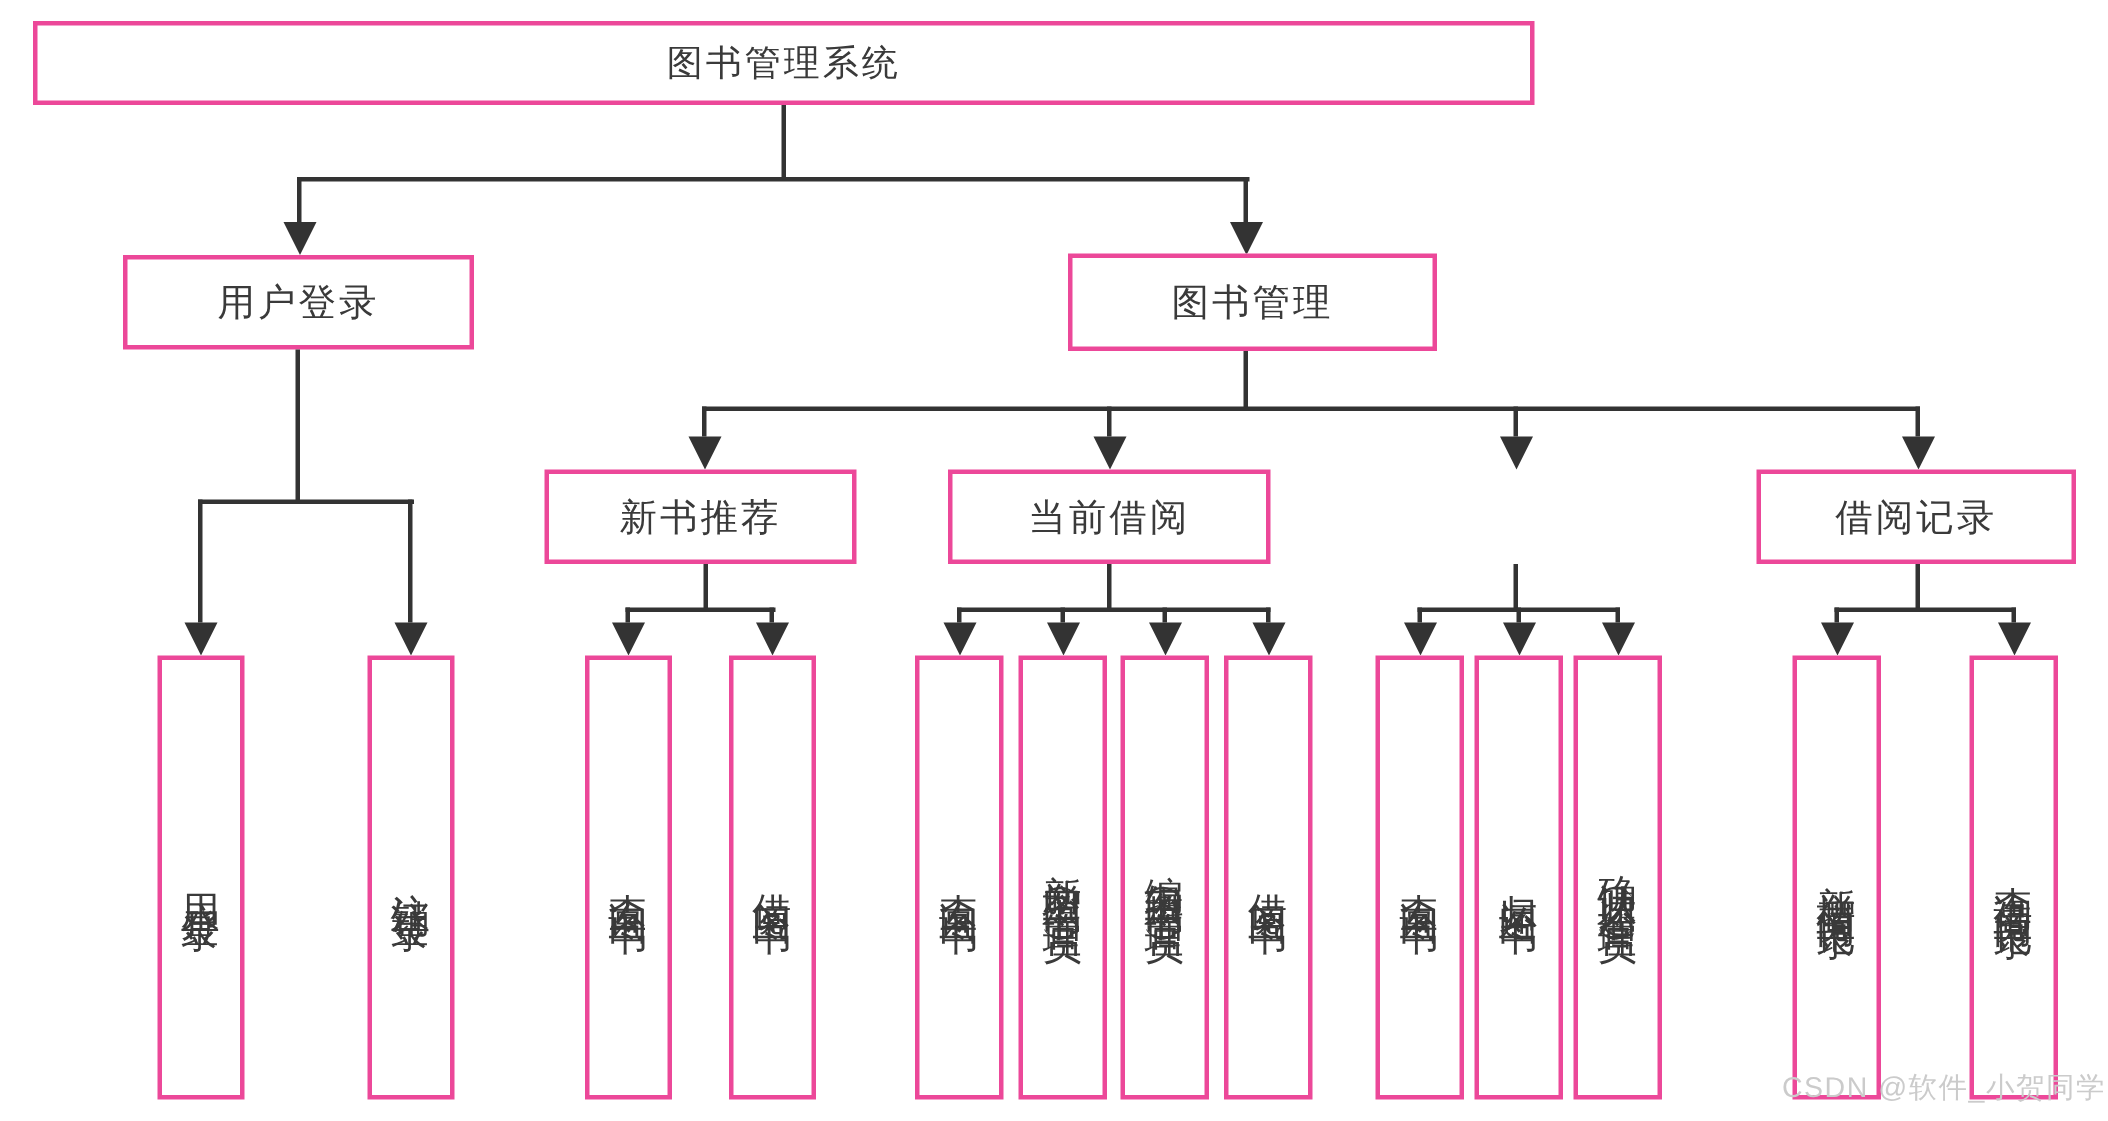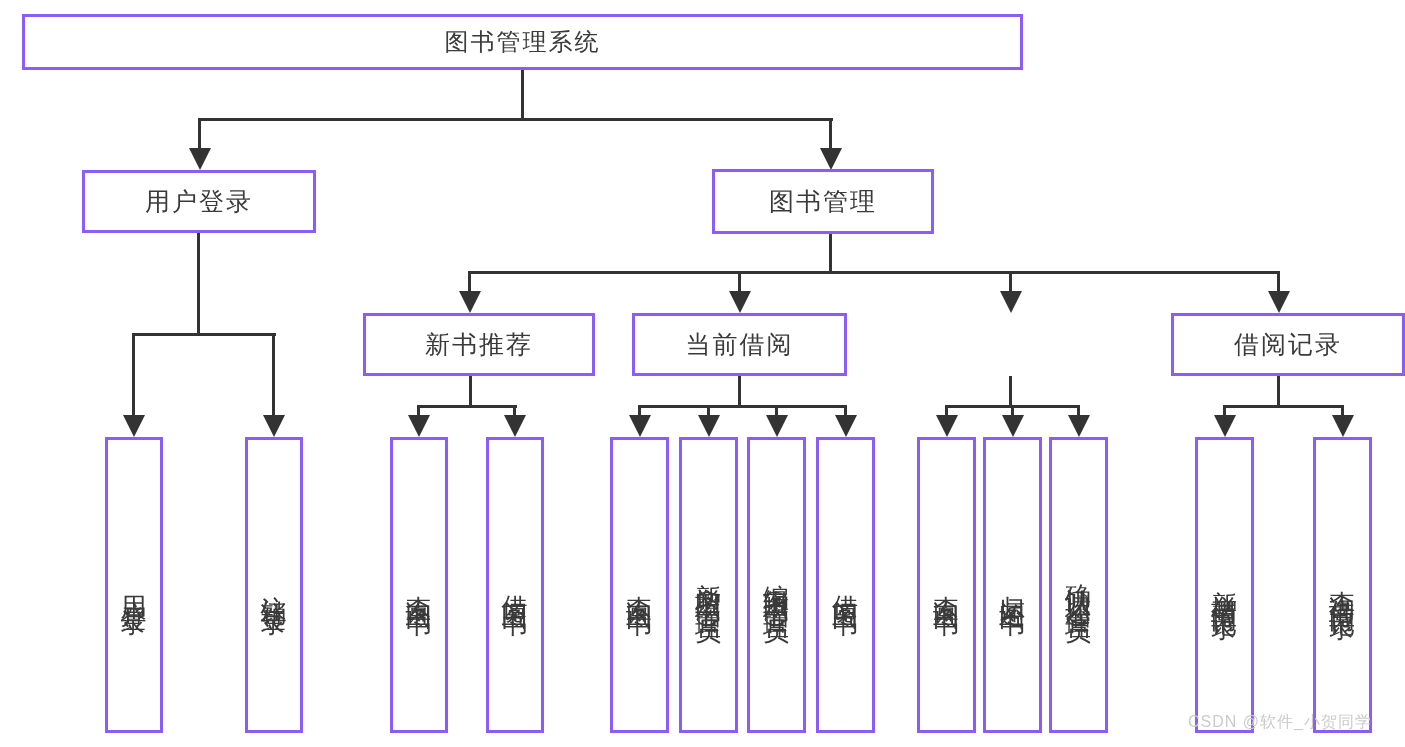--- a/index.html
+++ b/index.html
@@ -11,21 +11,21 @@
   .diagram {
     position: relative;
     width: 1405px;
     height: 747px;
     background: #ffffff;
     overflow: hidden;
   }
   .box {
     position: absolute;
     box-sizing: border-box;
-    border: 3px solid #8b5cf6;
+    border: 3px solid #ec4899;
     background: #ffffff;
     display: flex;
     align-items: center;
     justify-content: center;
     color: #3a3a3a;
     text-align: right;
   }
   .box-h span {
     font-size: 25px;
     letter-spacing: 2px;
@@ -66,21 +66,21 @@
     width: 0;
     height: 0;
     border-left: 11px solid transparent;
     border-right: 11px solid transparent;
     border-top: 22px solid #333333;
   }
   .watermark {
     position: absolute;
     left: 1188px;
     top: 712px;
-    font-size: 16px;
+    font-size: 19px;
     letter-spacing: 1px;
     color: #cbcbcb;
     white-space: nowrap;
   }
 </style>
 </head>
 <body>
 
 <div class="diagram">
 
@@ -89,43 +89,43 @@
   </div>
 
   <div class="vline" style="left:521px; top:70px; height:50px;"></div>
   <div class="hline" style="left:198px; top:118px; width:635px;"></div>
   <div class="arrow" style="left:198px; top:118px; height:30px;"></div>
   <div class="arrow" style="left:829px; top:118px; height:30px;"></div>
 
   <div class="box box-h" style="left:82px; top:170px; width:234px; height:63px;">
     <span>用户登录</span>
   </div>
-  <div class="box box-h" style="left:712px; top:169px; width:222px; height:65px;">
+  <div class="box box-h" style="left:712px; top:169px; width:246px; height:65px;">
     <span>图书管理</span>
   </div>
 
   <div class="vline" style="left:197px; top:233px; height:103px;"></div>
   <div class="hline" style="left:132px; top:333px; width:144px;"></div>
   <div class="arrow" style="left:132px; top:333px; height:82px;"></div>
   <div class="arrow" style="left:272px; top:333px; height:82px;"></div>
 
   <div class="vline" style="left:829px; top:234px; height:40px;"></div>
   <div class="hline" style="left:468px; top:271px; width:812px;"></div>
   <div class="arrow" style="left:468px; top:271px; height:20px;"></div>
   <div class="arrow" style="left:738px; top:271px; height:20px;"></div>
   <div class="arrow" style="left:1009px; top:271px; height:20px;"></div>
   <div class="arrow" style="left:1277px; top:271px; height:20px;"></div>
 
-  <div class="box box-h" style="left:363px; top:313px; width:232px; height:63px;">
+  <div class="box box-h" style="left:363px; top:313px; width:208px; height:63px;">
     <span>新书推荐</span>
   </div>
   <div class="box box-h" style="left:632px; top:313px; width:215px; height:63px;">
     <span>当前借阅</span>
   </div>
-  <div class="box box-h" style="left:1171px; top:313px; width:234px; height:63px;">
+  <div class="box box-h" style="left:1171px; top:313px; width:213px; height:63px;">
     <span>借阅记录</span>
   </div>
 
   <div class="vline" style="left:469px; top:376px; height:31px;"></div>
   <div class="hline" style="left:417px; top:405px; width:100px;"></div>
   <div class="arrow" style="left:417px; top:405px; height:10px;"></div>
   <div class="arrow" style="left:513px; top:405px; height:10px;"></div>
 
   <div class="vline" style="left:738px; top:376px; height:31px;"></div>
   <div class="hline" style="left:638px; top:405px; width:209px;"></div>

